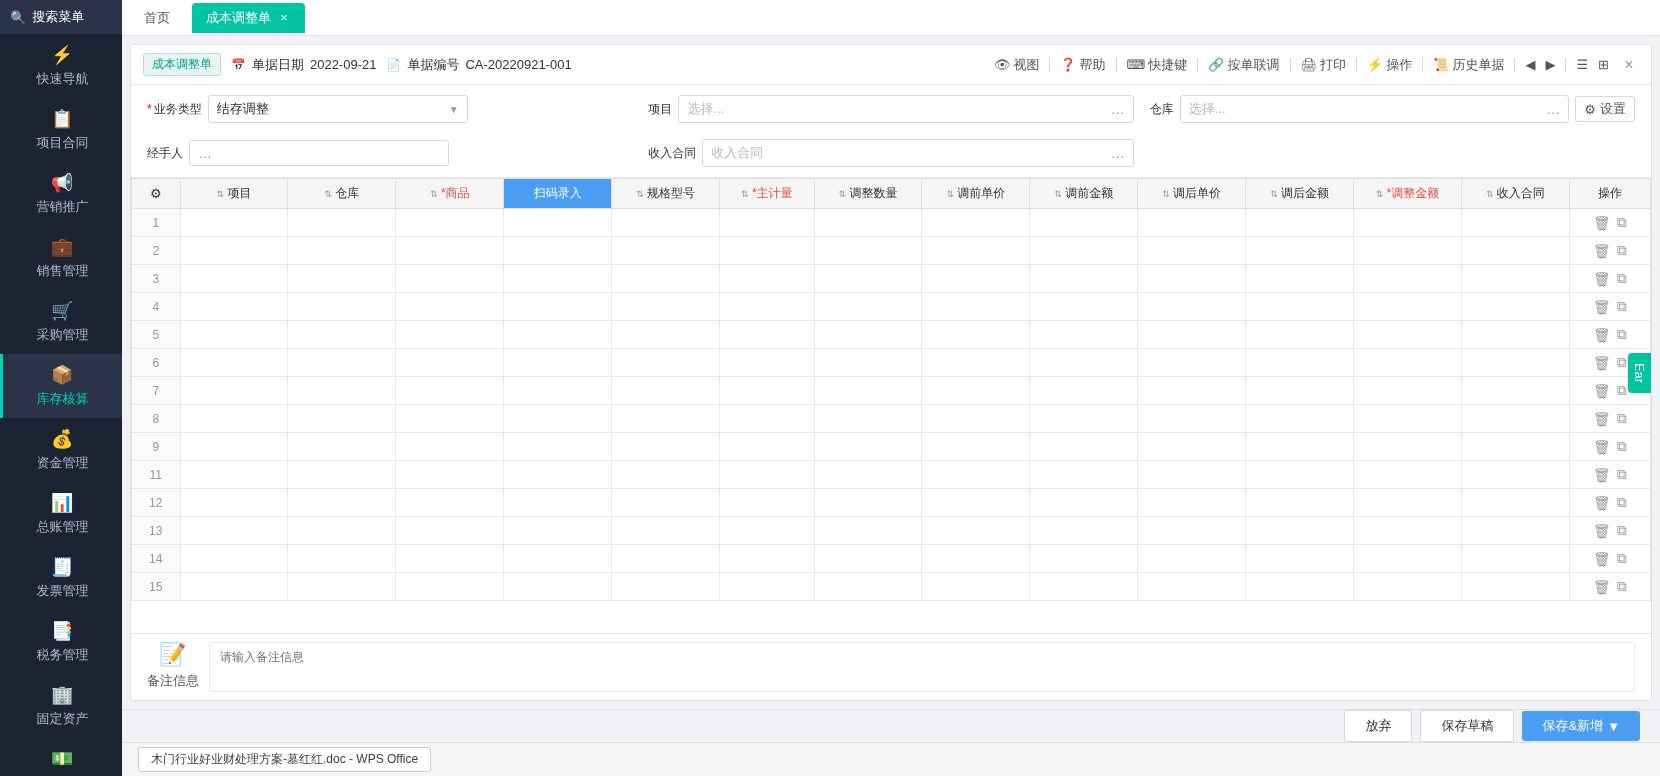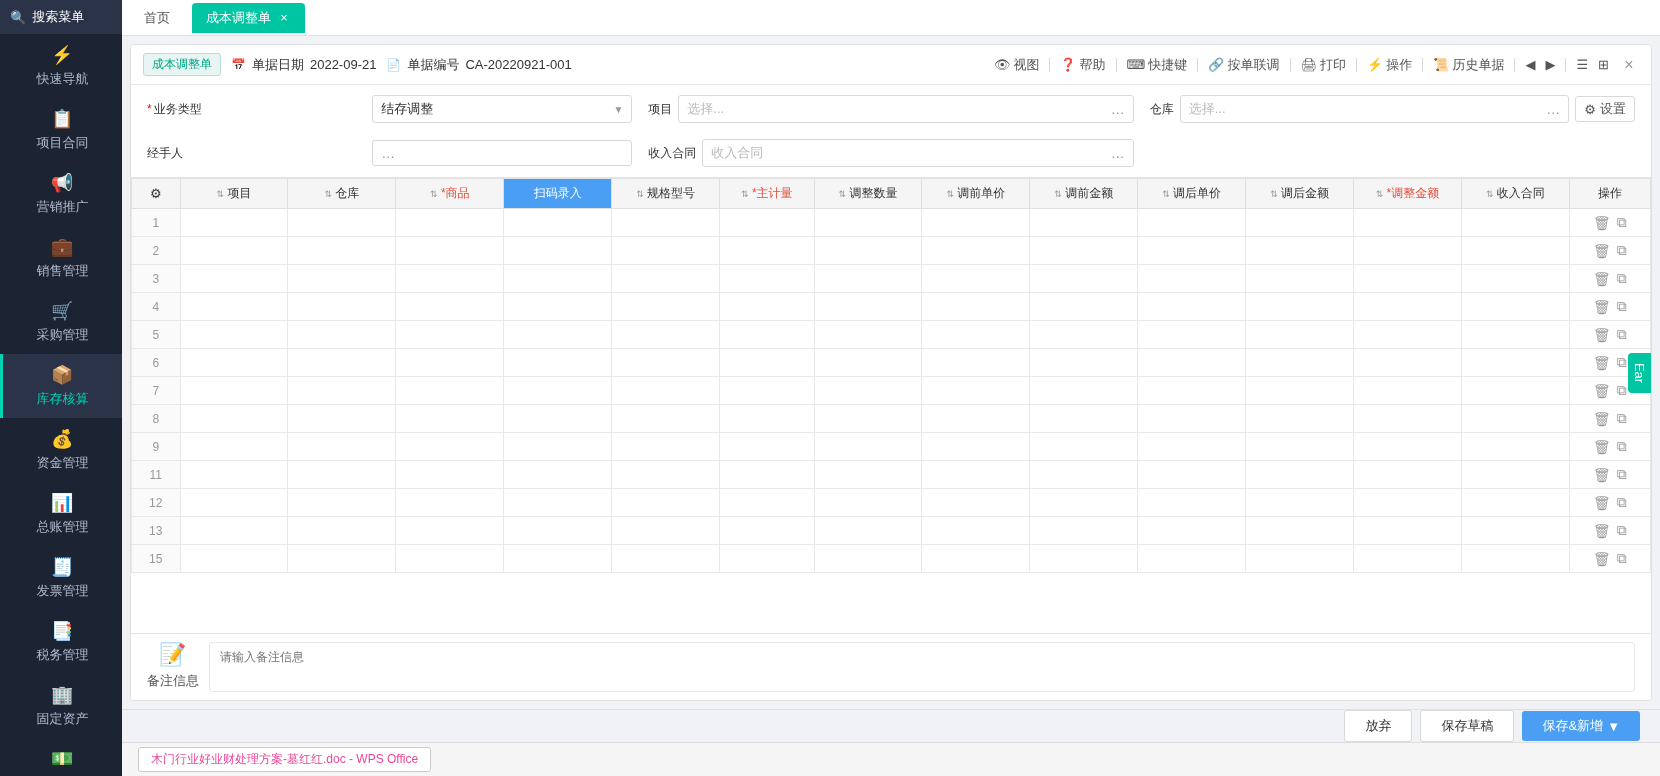--- a/index.html
+++ b/index.html
@@ -167,21 +167,20 @@
     .form-row {
       display: flex;
       gap: 16px;
       width: 100%;
     }
     .form-group {
       display: flex;
       align-items: center;
       gap: 6px;
       flex: 1;
-      justify-content: space-between;
     }
     .form-label {
       font-size: 12px;
       color: #333;
       white-space: nowrap;
     }
     .form-label.required::before {
       content: '*';
       color: red;
       margin-right: 2px;
@@ -378,21 +377,21 @@
       align-items: center;
       gap: 8px;
     }
     .taskbar-item {
       background: #fff;
       border: 1px solid #ccc;
       border-radius: 3px;
       padding: 3px 12px;
       font-size: 12px;
       cursor: pointer;
-      color: #ec4899;
+      color: #404040;
     }
     .vertical-divider {
       width: 1px;
       height: 14px;
       background: #d9d9d9;
     }
   </style>
 </head>
 <body>
 
@@ -881,20 +880,42 @@
       <td></td>
       <td></td>
       <td>
         <div class="action-cell">
           <span class="action-icon">🗑</span>
           <span class="action-icon">⧉</span>
         </div>
       </td>
     </tr>
             <tr>
+      <td class="row-num">14</td>
+      <td></td>
+      <td></td>
+      <td></td>
+      <td></td>
+      <td></td>
+      <td></td>
+      <td></td>
+      <td></td>
+      <td></td>
+      <td></td>
+      <td></td>
+      <td></td>
+      <td></td>
+      <td>
+        <div class="action-cell">
+          <span class="action-icon">🗑</span>
+          <span class="action-icon">⧉</span>
+        </div>
+      </td>
+    </tr>
+            <tr>
       <td class="row-num">15</td>
       <td></td>
       <td></td>
       <td></td>
       <td></td>
       <td></td>
       <td></td>
       <td></td>
       <td></td>
       <td></td>

